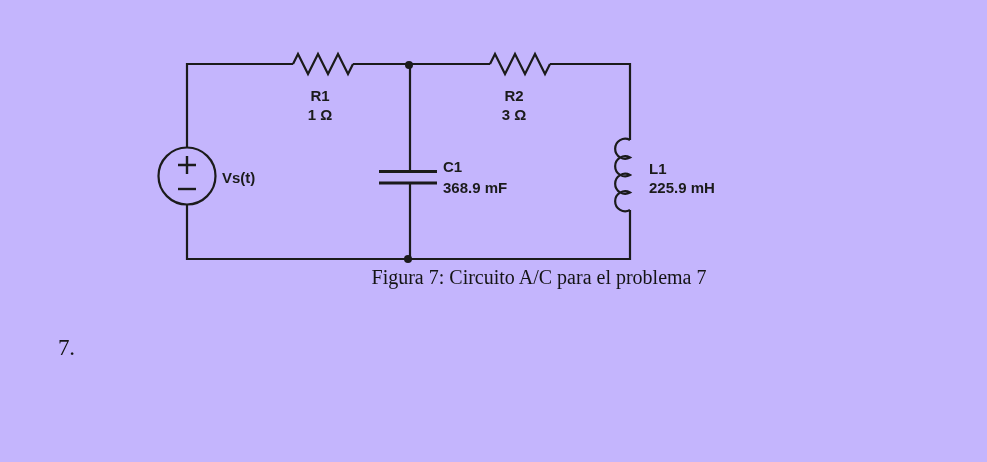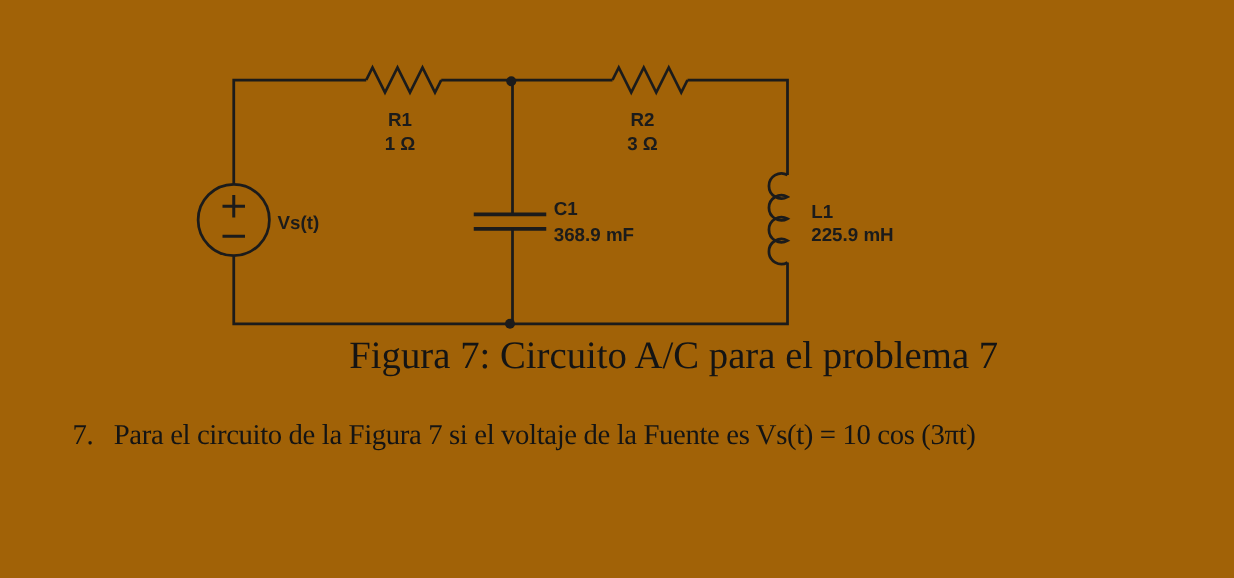--- a/index.html
+++ b/index.html
@@ -1,20 +1,20 @@
 <!DOCTYPE html>
 <html><head>
 <meta charset="utf-8">
 <style>
   html, body { margin: 0; padding: 0; background: #ffffff; }
   .page {
     position: relative;
     width: 987px;
     height: 462px;
-    background: #a16207;
+    background: #c4b5fd;
     overflow: hidden;
     font-family: "Liberation Sans", sans-serif;
   }
   .circuit-svg {
     position: absolute;
     left: 0;
     top: 0;
   }
   .circuit-svg text {
     font-family: "Liberation Sans", sans-serif;
@@ -22,21 +22,21 @@
     font-size: 15px;
     fill: #1b1b1b;
   }
   .figure-caption {
     position: absolute;
     left: 259px;
     top: 266px;
     width: 560px;
     text-align: center;
     font-family: "Liberation Serif", serif;
-    font-size: 31px;
+    font-size: 20px;
     color: #141414;
     white-space: nowrap;
   }
   .problem {
     position: absolute;
     left: 58px;
     top: 334px;
     display: flex;
     font-family: "Liberation Serif", serif;
     font-size: 23px;
@@ -102,17 +102,16 @@
 
     <text x="649" y="174">L1</text>
     <text x="649" y="193">225.9 mH</text>
   </svg>
 
   <div class="figure-caption">Figura 7: Circuito A/C para el problema 7</div>
 
   <div class="problem">
     <div class="problem-number">7.</div>
     <div class="problem-text">
-      <div class="line">Para el circuito de la Figura 7 si el voltaje de la Fuente es Vs(t) = 10 cos (3πt)</div>
     </div>
   </div>
 
 </div>
 
 </body></html>

